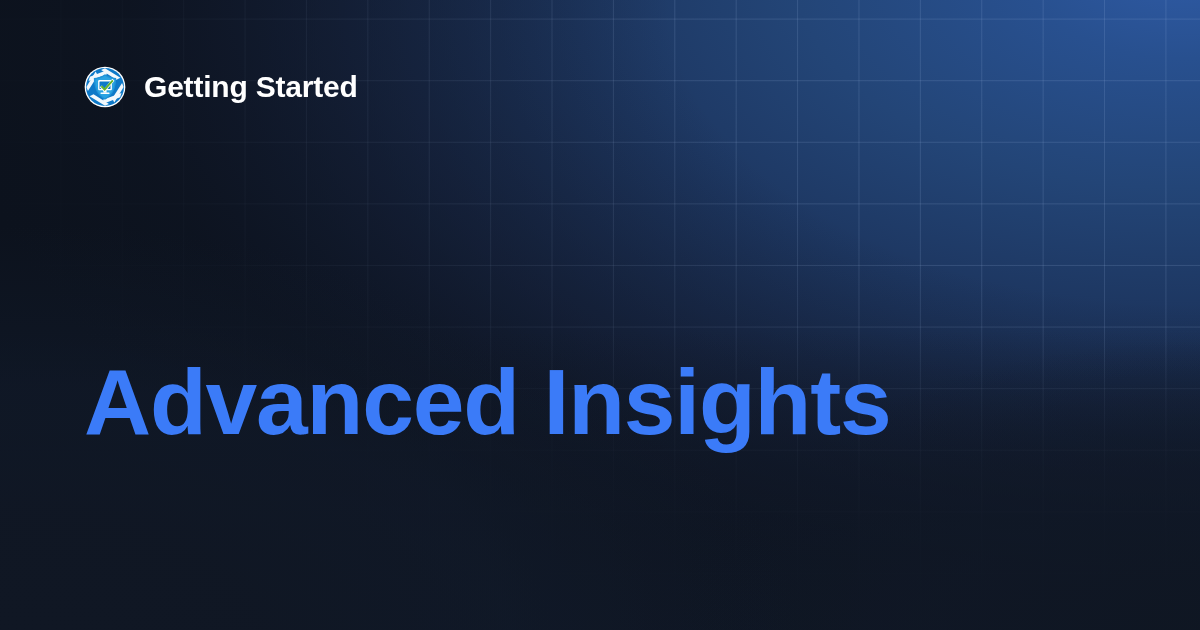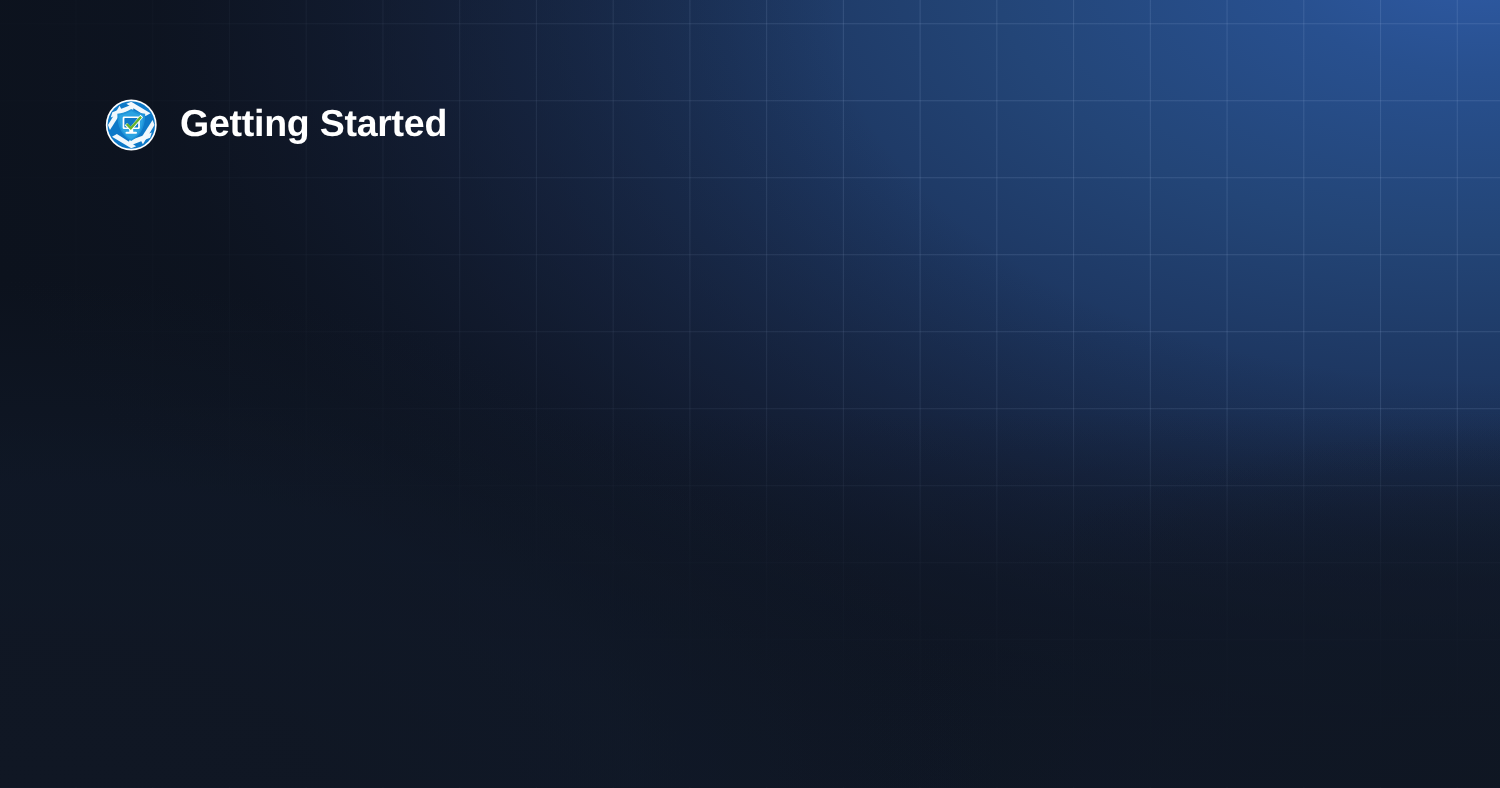--- a/index.html
+++ b/index.html
@@ -60,21 +60,21 @@
     position: absolute;
     left: 0; right: 0; bottom: 0;
     height: 300px;
     background: linear-gradient(to bottom, rgba(15,22,35,0) 0%, rgba(15,22,35,0.55) 45%, rgba(15,22,35,0.9) 100%);
   }
 
   
   .brand {
     position: absolute;
     left: 84px;
-    top: 79px;
+    top: 66px;
     display: flex;
     align-items: center;
     gap: 18px;
   }
   .brand-logo {
     width: 42px;
     height: 42px;
     flex: 0 0 42px;
     display: block;
   }
@@ -141,15 +141,16 @@
       <rect x="29.6" y="37.0" width="4.8" height="3.6" fill="#ffffff"></rect>
       <rect x="25.0" y="40.2" width="14" height="2.4" rx="1.2" fill="#ffffff"></rect>
 
       <path d="M27.0 29.6 L31.2 34.2 L43.2 19.6 L46.4 22.4 L31.6 40.0 L24.0 32.2 Z" fill="#ffffff"></path>
       <path d="M27.8 29.8 L31.4 33.7 L42.9 21.0 L45.0 22.8 L31.5 38.1 L25.3 31.8 Z" fill="#63b22d"></path>
     </svg>
     <span class="brand-title">Getting Started</span>
   </div>
 
   <div class="hero">
+    <span class="hero-line">Advanced Insights</span>
   </div>
 
 </div>
 
 </body></html>

